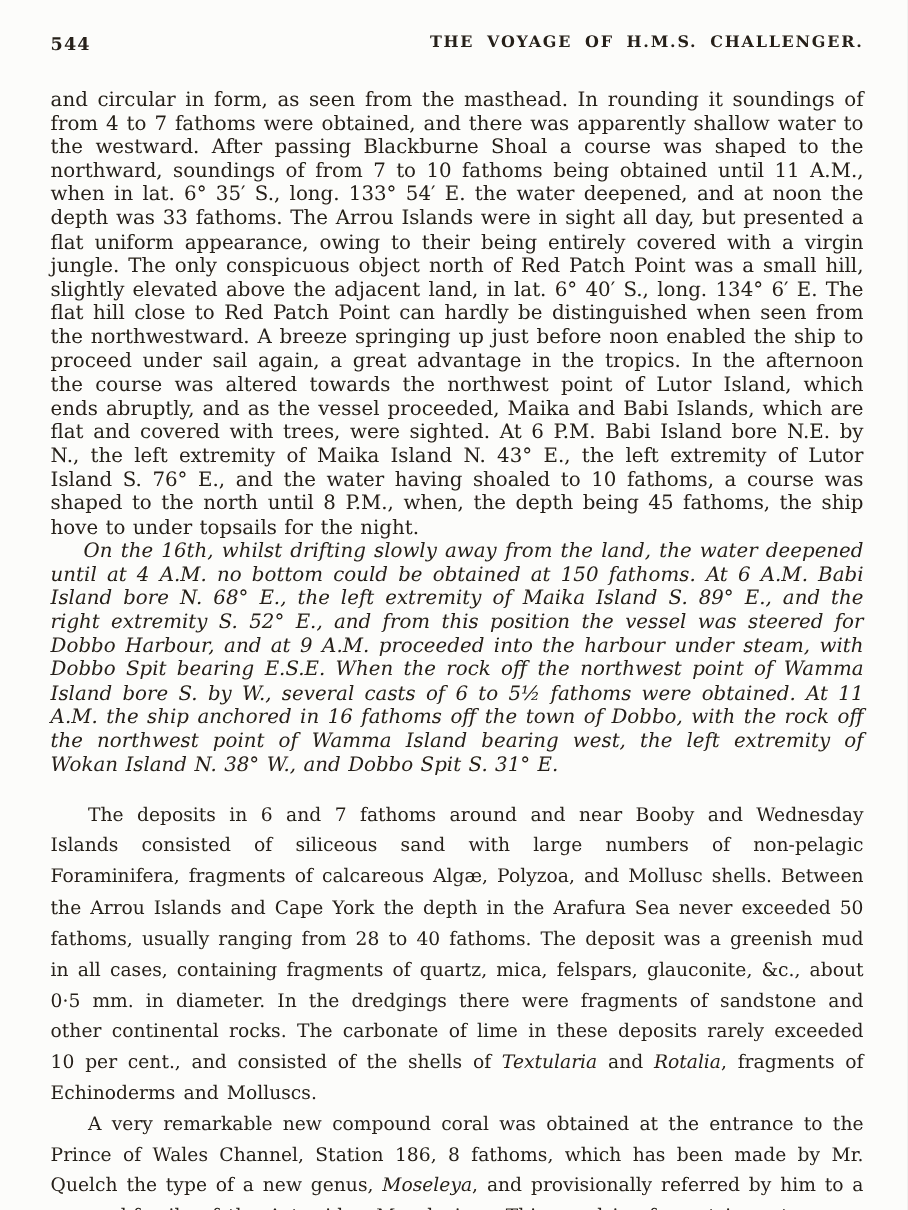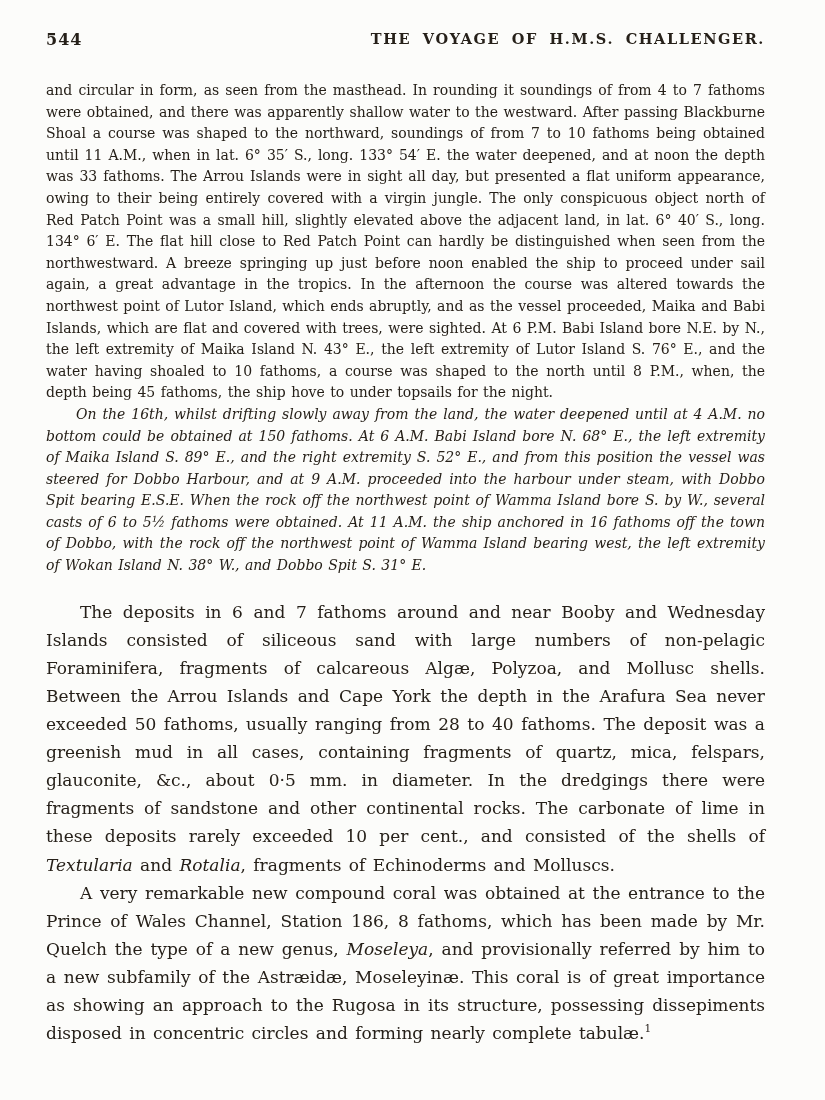--- a/index.html
+++ b/index.html
@@ -4,21 +4,21 @@
 <style>
   html, body { margin: 0; padding: 0; background: #e9e9e7; }
   .page {
     width: 825px;
     height: 1100px;
     margin: 0 auto;
     background: #fcfcfa;
     color: #262019;
     font-family: "DejaVu Serif", "Liberation Serif", serif;
     box-sizing: border-box;
-    padding: 30px 60px 0 46px;
+    padding: 30px 40px 0 46px;
     overflow: hidden;
     position: relative;
   }
   .page-header {
     position: relative;
     height: 22px;
     margin-bottom: 28px;
   }
   .page-number {
     position: absolute;
@@ -33,21 +33,21 @@
     font-size: 14.5px;
     font-weight: bold;
     letter-spacing: 1.6px;
     word-spacing: 5px;
   }
   .text-body p {
     margin: 0;
     text-align: justify;
   }
   .section-narrative p {
-    font-size: 14px;
+    font-size: 18px;
     line-height: 21.6px;
     word-spacing: 1px;
   }
   .section-narrative p.indent { text-indent: 30px; font-style: italic; }
   .section-main { margin-top: 21px; }
   .section-main p {
     font-size: 17px;
     line-height: 28.1px;
     word-spacing: 2px;
   }

